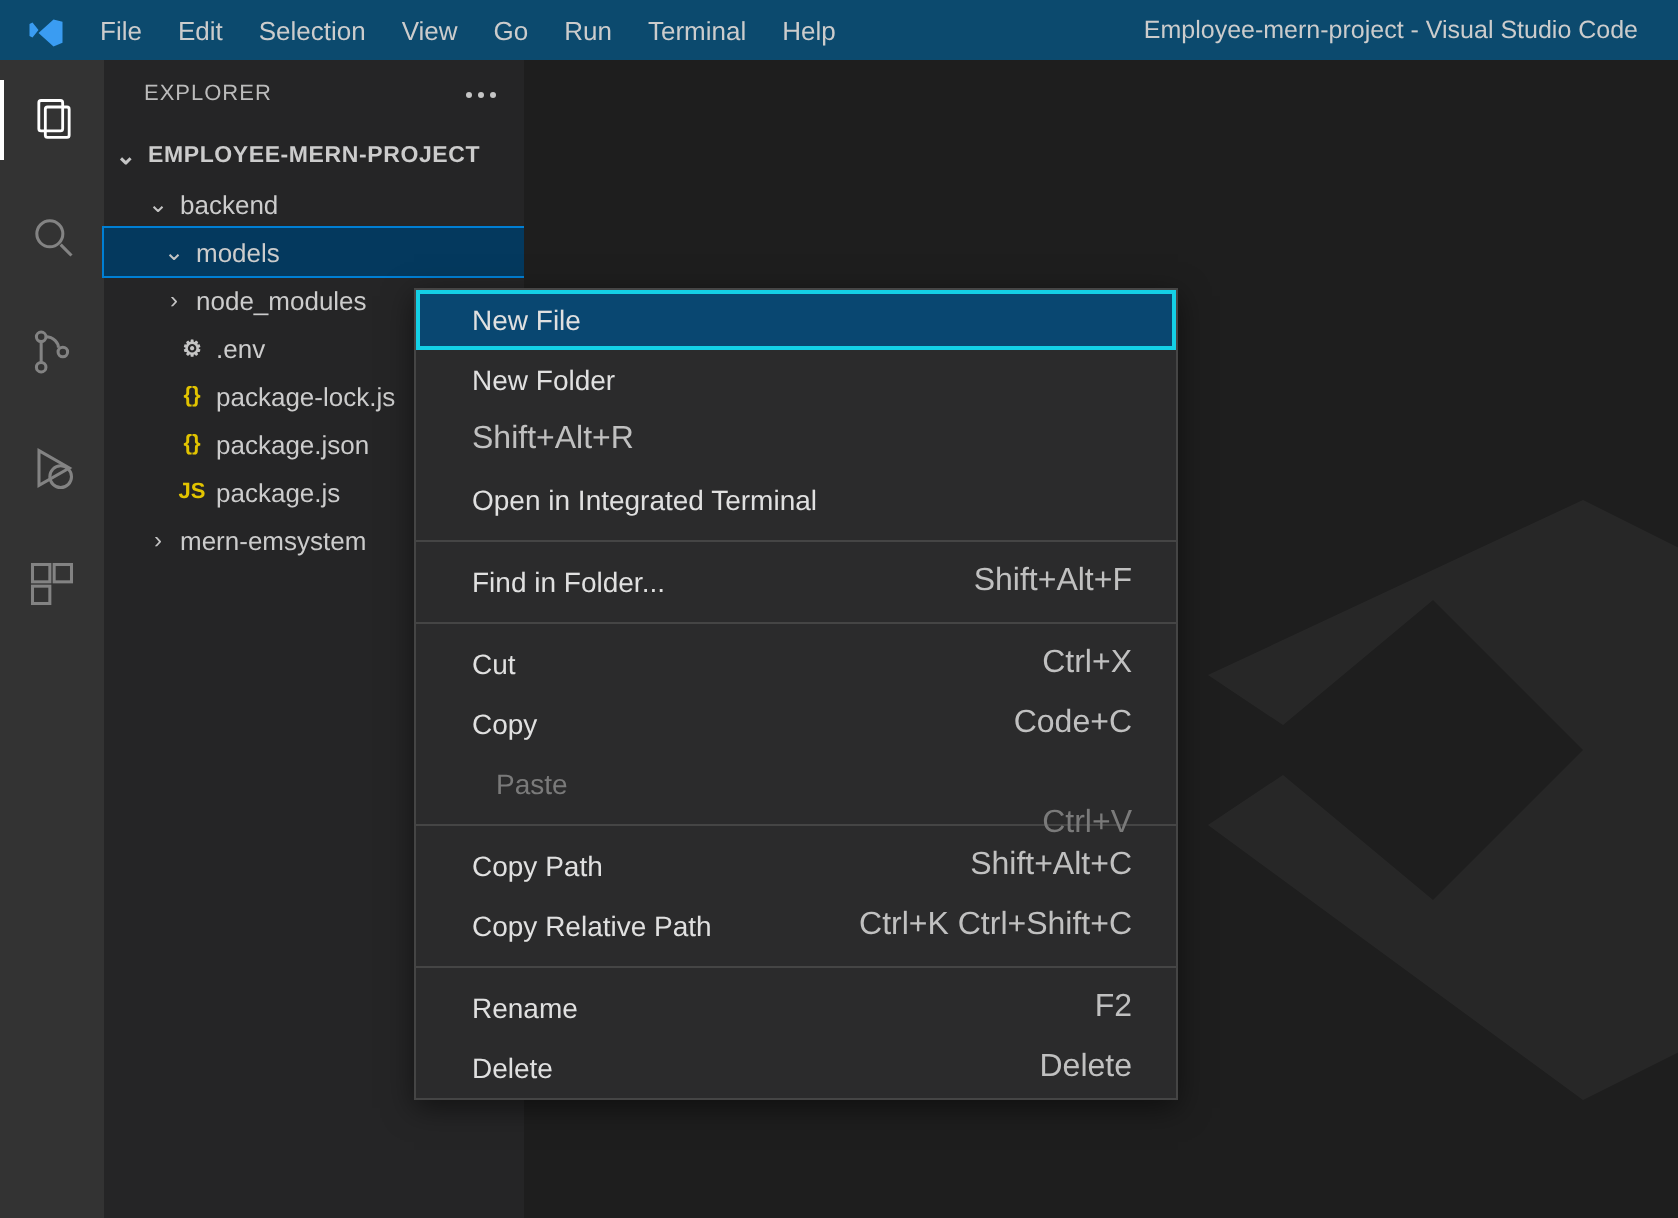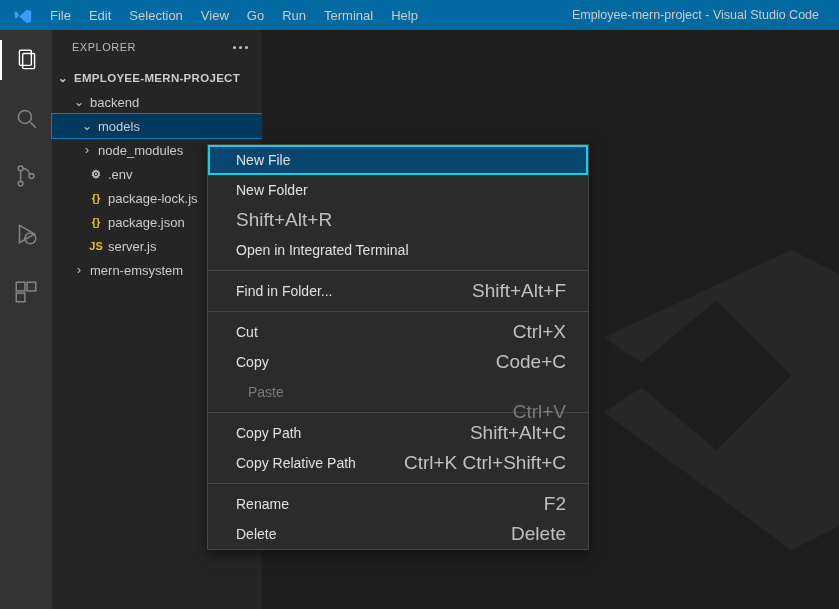--- a/index.html
+++ b/index.html
@@ -1,17 +1,17 @@
 <!DOCTYPE html>
 <html><head>
 <meta charset="utf-8">
 <style>
   * { margin: 0; padding: 0; box-sizing: border-box; user-select: none; }
   html, body { width: 839px; height: 609px; overflow: hidden; font-family: "Segoe UI", -apple-system, sans-serif; background: #1e1e1e; color: #cccccc; font-size: 13px; }
-  .titlebar { height: 30px; background: #0369a1; display: flex; align-items: center; padding: 0 8px; }
+  .titlebar { height: 30px; background: #0c4a6e; display: flex; align-items: center; padding: 0 8px; }
   .titlebar .logo { width: 30px; display:flex; align-items:center; justify-content:center; }
   .titlebar .menu { display: flex; gap: 2px; margin-left: 4px; }
   .titlebar .menu span { padding: 4px 8px; color: #cccccc; font-size: 13px; cursor: default; }
   .titlebar .title { flex: 1; text-align: right; padding-right: 12px; font-size: 12.5px; color: #cccccc; }
   .shell { display: flex; height: 579px; }
   .activitybar { width: 52px; background: #333333; display: flex; flex-direction: column; align-items: center; padding-top: 10px; gap: 18px; }
   .activitybar .actbtn { width: 52px; height: 40px; display:flex; align-items:center; justify-content:center; opacity:0.55; }
   .activitybar .actbtn.active { opacity: 1; border-left: 2px solid #fff; }
   .sidebar { width: 210px; background: #252526; display:flex; flex-direction: column; }
   .sidebar-header { height: 34px; display:flex; align-items:center; justify-content:space-between; padding: 0 14px 0 20px; color:#bbbbbb; font-size:11px; letter-spacing:0.5px; }
@@ -30,21 +30,21 @@
   .ico-gear { color:#c5c5c5; }
   .ico-js { color:#e2c400; }
   .ico-json { color:#e2c400; }
   .editor { flex:1; background:#1e1e1e; position:relative; overflow:hidden; }
   .watermark { position:absolute; top:220px; right:-40px; opacity:0.04; }
   .context { position:absolute; left:207px; top:144px; width:382px; background:#2b2b2c; box-shadow:0 4px 14px rgba(0,0,0,0.5); border:1px solid #454545; }
   .context .sep { height:1px; background:#454545; margin:5px 0; }
   .context .item { height:30px; display:flex; align-items:center; justify-content:space-between; padding:0 22px 0 28px; font-size:14px; color:#e0e0e0; }
   .context .item.highlight { background:#094771; outline:2px solid #14d0e6; outline-offset:-2px; }
   .context .item.disabled { color:#7a7a7a;padding-left:40px; }
-  .context .short { color:#c0c0c0; font-size:19px; }
+  .context .short { color:#c0c0c0; font-size:16px; }
   .context .item.disabled .short { color:#7a7a7a;margin-top:39px; }
 </style>
 </head>
 <body>
 
 <div class="titlebar">
   <div class="logo">
     <svg width="18" height="18" viewBox="0 0 24 24">
         <path fill="#3a9cf2" d="M23 3.5v17L17 23l-10-9 10-9 6 1.5zM3 7l4 5-4 5-2-1V8l2-1z"></path>
       </svg>
@@ -132,21 +132,21 @@
       <div class="tree-row pad36">
         <span class="fico ico-json">{}</span>
         <span>package-lock.js</span>
       </div>
       <div class="tree-row pad36">
         <span class="fico ico-json">{}</span>
         <span>package.json</span>
       </div>
       <div class="tree-row pad36">
         <span class="fico ico-js">JS</span>
-        <span>server.js</span>
+        <span>package.js</span>
       </div>
       <div class="tree-row pad20">
         <span class="chevron">›</span>
         <span>mern-emsystem</span>
       </div>
     </div>
   </div>
 
   <div class="editor">
     <div class="watermark">

